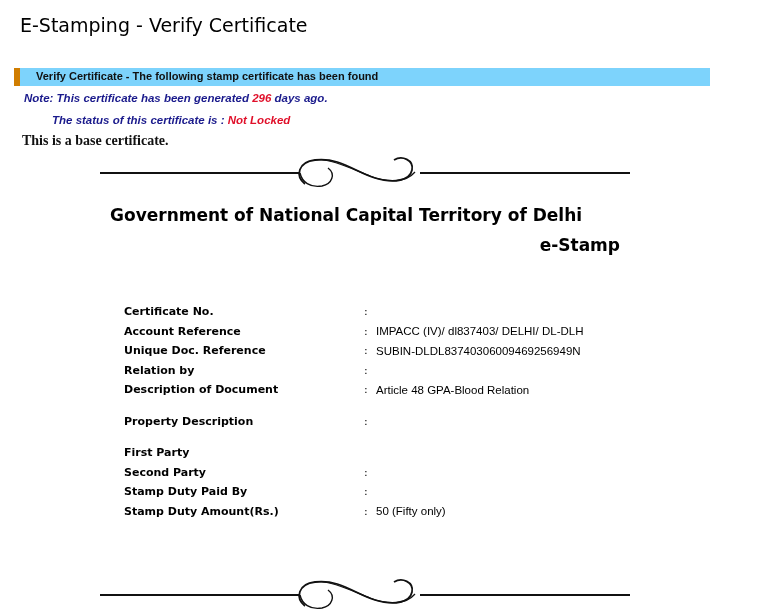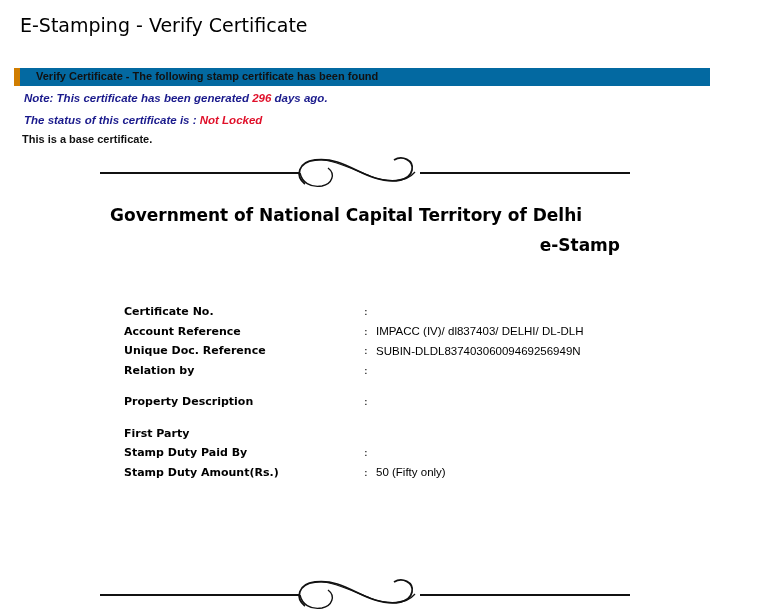--- a/index.html
+++ b/index.html
@@ -1,25 +1,25 @@
 <!DOCTYPE html>
 <html><head>
 <meta charset="utf-8">
 <style>
   html,body{margin:0;padding:0;background:#fff;}
   body{width:768px;height:616px;overflow:hidden;position:relative;font-family:"DejaVu Sans","Liberation Sans",sans-serif;color:#000;}
   .page-title{position:absolute;left:20px;top:14px;font-size:19px;font-weight:normal;letter-spacing:0;}
-  .banner{position:absolute;left:14px;top:68px;width:696px;height:18px;background:#0369a1;}
+  .banner{position:absolute;left:14px;top:68px;width:696px;height:18px;background:#7dd3fc;}
   .banner .bar{position:absolute;left:0;top:0;width:6px;height:18px;background:#d07d00;}
   .banner .txt{position:absolute;left:22px;top:2px;font-size:11px;font-weight:bold;color:#111;font-family:"Liberation Sans",sans-serif;}
   .note{position:absolute;left:24px;font-size:11.5px;font-style:italic;font-weight:bold;color:#1a1a8c;font-family:"Liberation Sans",sans-serif;}
   .note .red{color:#e0102a;}
   .note1{top:92px;}
-  .note2{top:114px;}
-  .base{position:absolute;left:22px;top:133px;font-size:11px;font-weight:bold;color:#111;font-family:Liberation Sans, sans-serif;}
+  .note2{top:114px;margin-left:28px;}
+  .base{position:absolute;left:22px;top:133px;font-size:14px;font-weight:bold;color:#111;font-family:Liberation Serif, serif;}
   .divider{position:absolute;left:100px;width:530px;height:40px;}
   .divider1{top:150px;}
   .divider2{top:572px;}
   .gov{position:absolute;left:0;width:768px;top:205px;text-align:center;font-size:17px;font-weight:bold;}
   .gov .l1{display:block;position:absolute;left:110px;width:510px;top:0;text-align:left;}
   .gov .l2{display:block;position:absolute;left:110px;width:510px;top:30px;text-align:right;}
   table.details{position:absolute;left:124px;top:302px;border-collapse:collapse;font-size:11px;}
   table.details td{padding:0;height:19.5px;vertical-align:middle;}
   td.lbl{width:240px;font-weight:bold;}
   td.col{width:12px;}
@@ -70,38 +70,48 @@
   <tr>
     <td class="lbl">Unique Doc. Reference</td>
     <td class="col">:</td>
     <td class="val">SUBIN-DLDL83740306009469256949N</td>
   </tr>
   <tr>
     <td class="lbl">Relation by</td>
     <td class="col">:</td>
     <td class="val"></td>
   </tr>
+  <tr>
+    <td class="lbl">Description of Document</td>
+    <td class="col">:</td>
+    <td class="val">Article 48 GPA-Blood Relation</td>
+  </tr>
   <tr class="gap">
         <td></td>
         <td></td>
         <td></td>
       </tr>
   <tr>
     <td class="lbl">Property Description</td>
     <td class="col">:</td>
     <td class="val"></td>
   </tr>
   <tr class="gap">
         <td></td>
         <td></td>
         <td></td>
       </tr>
   <tr>
     <td class="lbl">First Party</td>
     <td class="col"></td>
+    <td class="val"></td>
+  </tr>
+  <tr>
+    <td class="lbl">Second Party</td>
+    <td class="col">:</td>
     <td class="val"></td>
   </tr>
   <tr>
     <td class="lbl">Stamp Duty Paid By</td>
     <td class="col">:</td>
     <td class="val"></td>
   </tr>
   <tr>
     <td class="lbl">Stamp Duty Amount(Rs.)</td>
     <td class="col">:</td>

